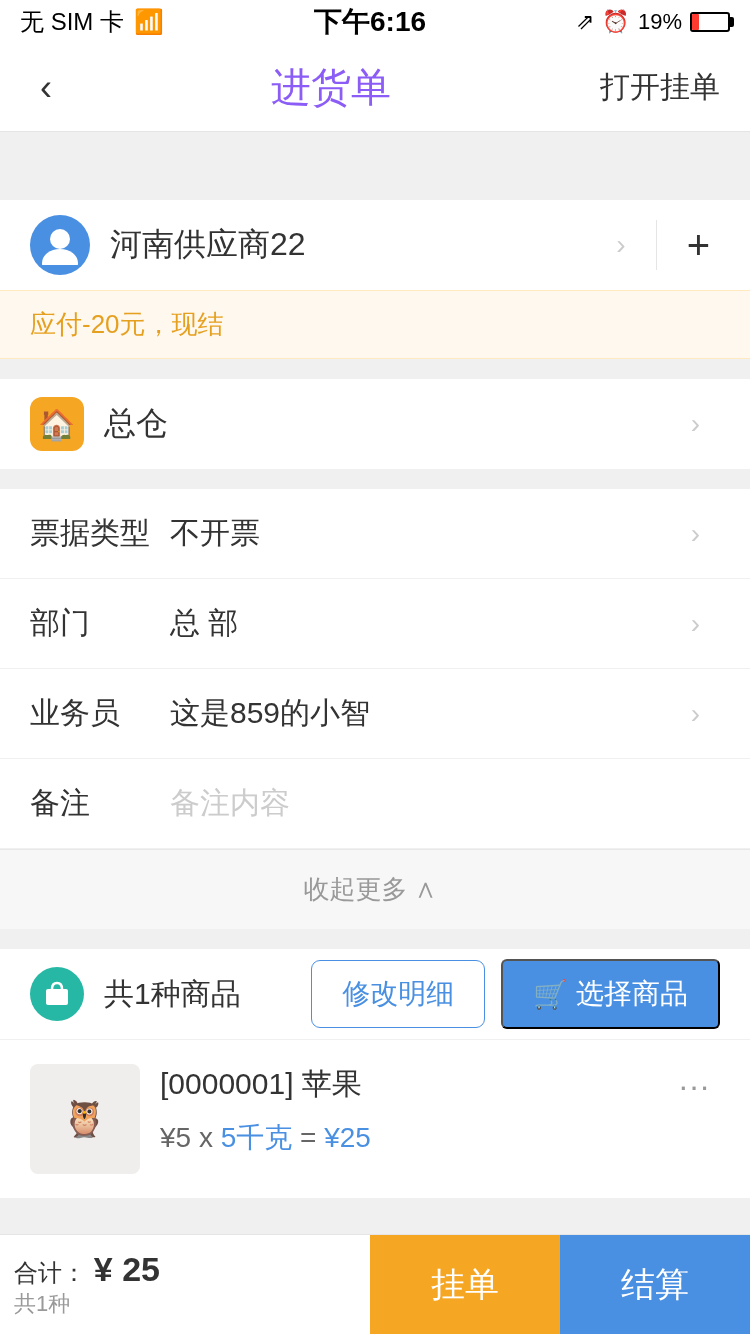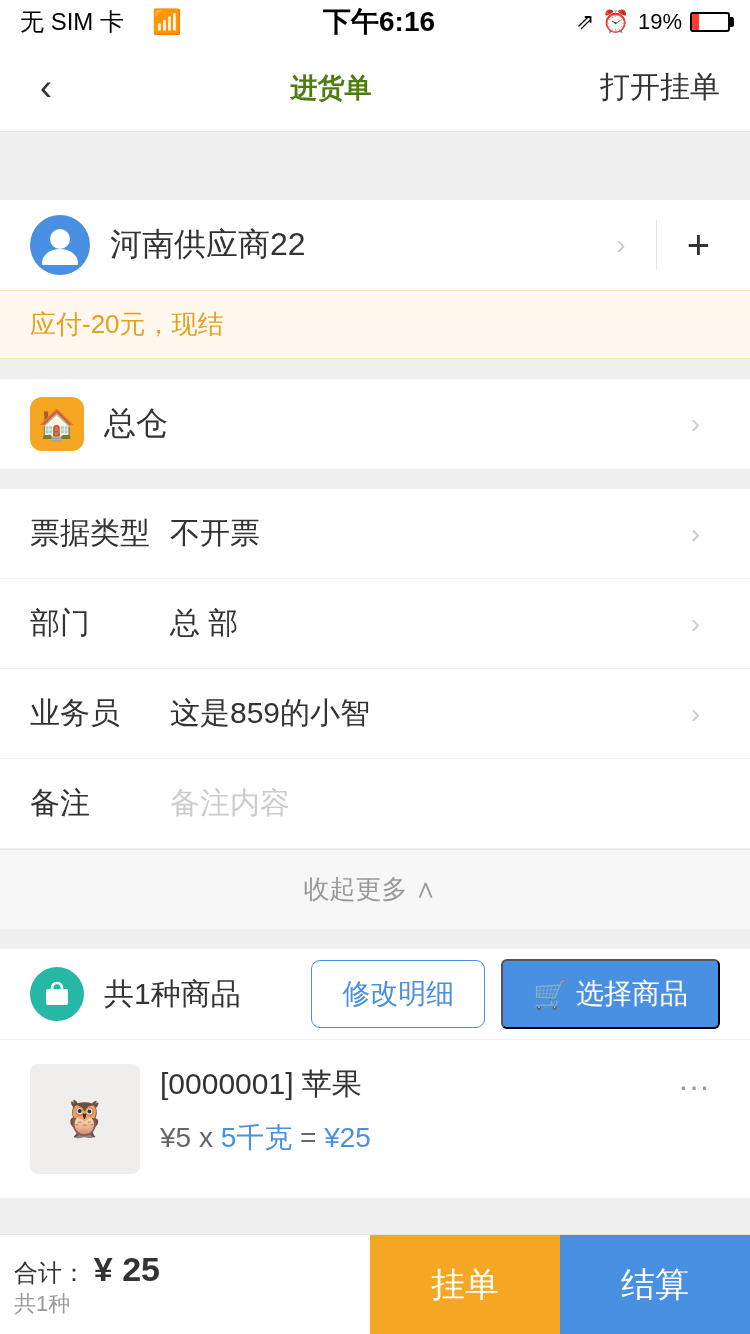--- a/index.html
+++ b/index.html
@@ -18,21 +18,21 @@
       width: 750px;
       height: 44px;
       background: #fff;
       display: flex;
       align-items: center;
       justify-content: space-between;
       padding: 0 20px;
       font-size: 24px;
       color: #000;
     }
-    .status-bar-left { display: flex; align-items: center; gap: 28px; }
+    .status-bar-left { display: flex; align-items: center; gap: 10px; }
     .status-bar-center { font-weight: 600; font-size: 28px; }
     .status-bar-right { display: flex; align-items: center; gap: 8px; font-size: 22px; }
     .battery-icon {
       width: 40px; height: 20px; border: 2px solid #000; border-radius: 3px; position: relative; display: inline-block;
     }
     .battery-icon::after {
       content: ''; position: absolute; right: -6px; top: 50%; transform: translateY(-50%);
       width: 4px; height: 10px; background: #000; border-radius: 0 2px 2px 0;
     }
     .battery-fill {
@@ -50,23 +50,23 @@
       padding: 0 30px;
       border-bottom: 1px solid #e5e5e5;
     }
     .nav-back {
       font-size: 36px;
       color: #333;
       cursor: pointer;
       padding: 10px;
     }
     .nav-title {
-      font-size: 27px;
-      font-weight: 700;
-      color: #4d7c0f;
+      font-size: 40px;
+      font-weight: 400;
+      color: #8b5cf6;
     }
     .nav-action {
       font-size: 30px;
       color: #333;
       cursor: pointer;
     }
 
     
     .content {
       width: 750px;

